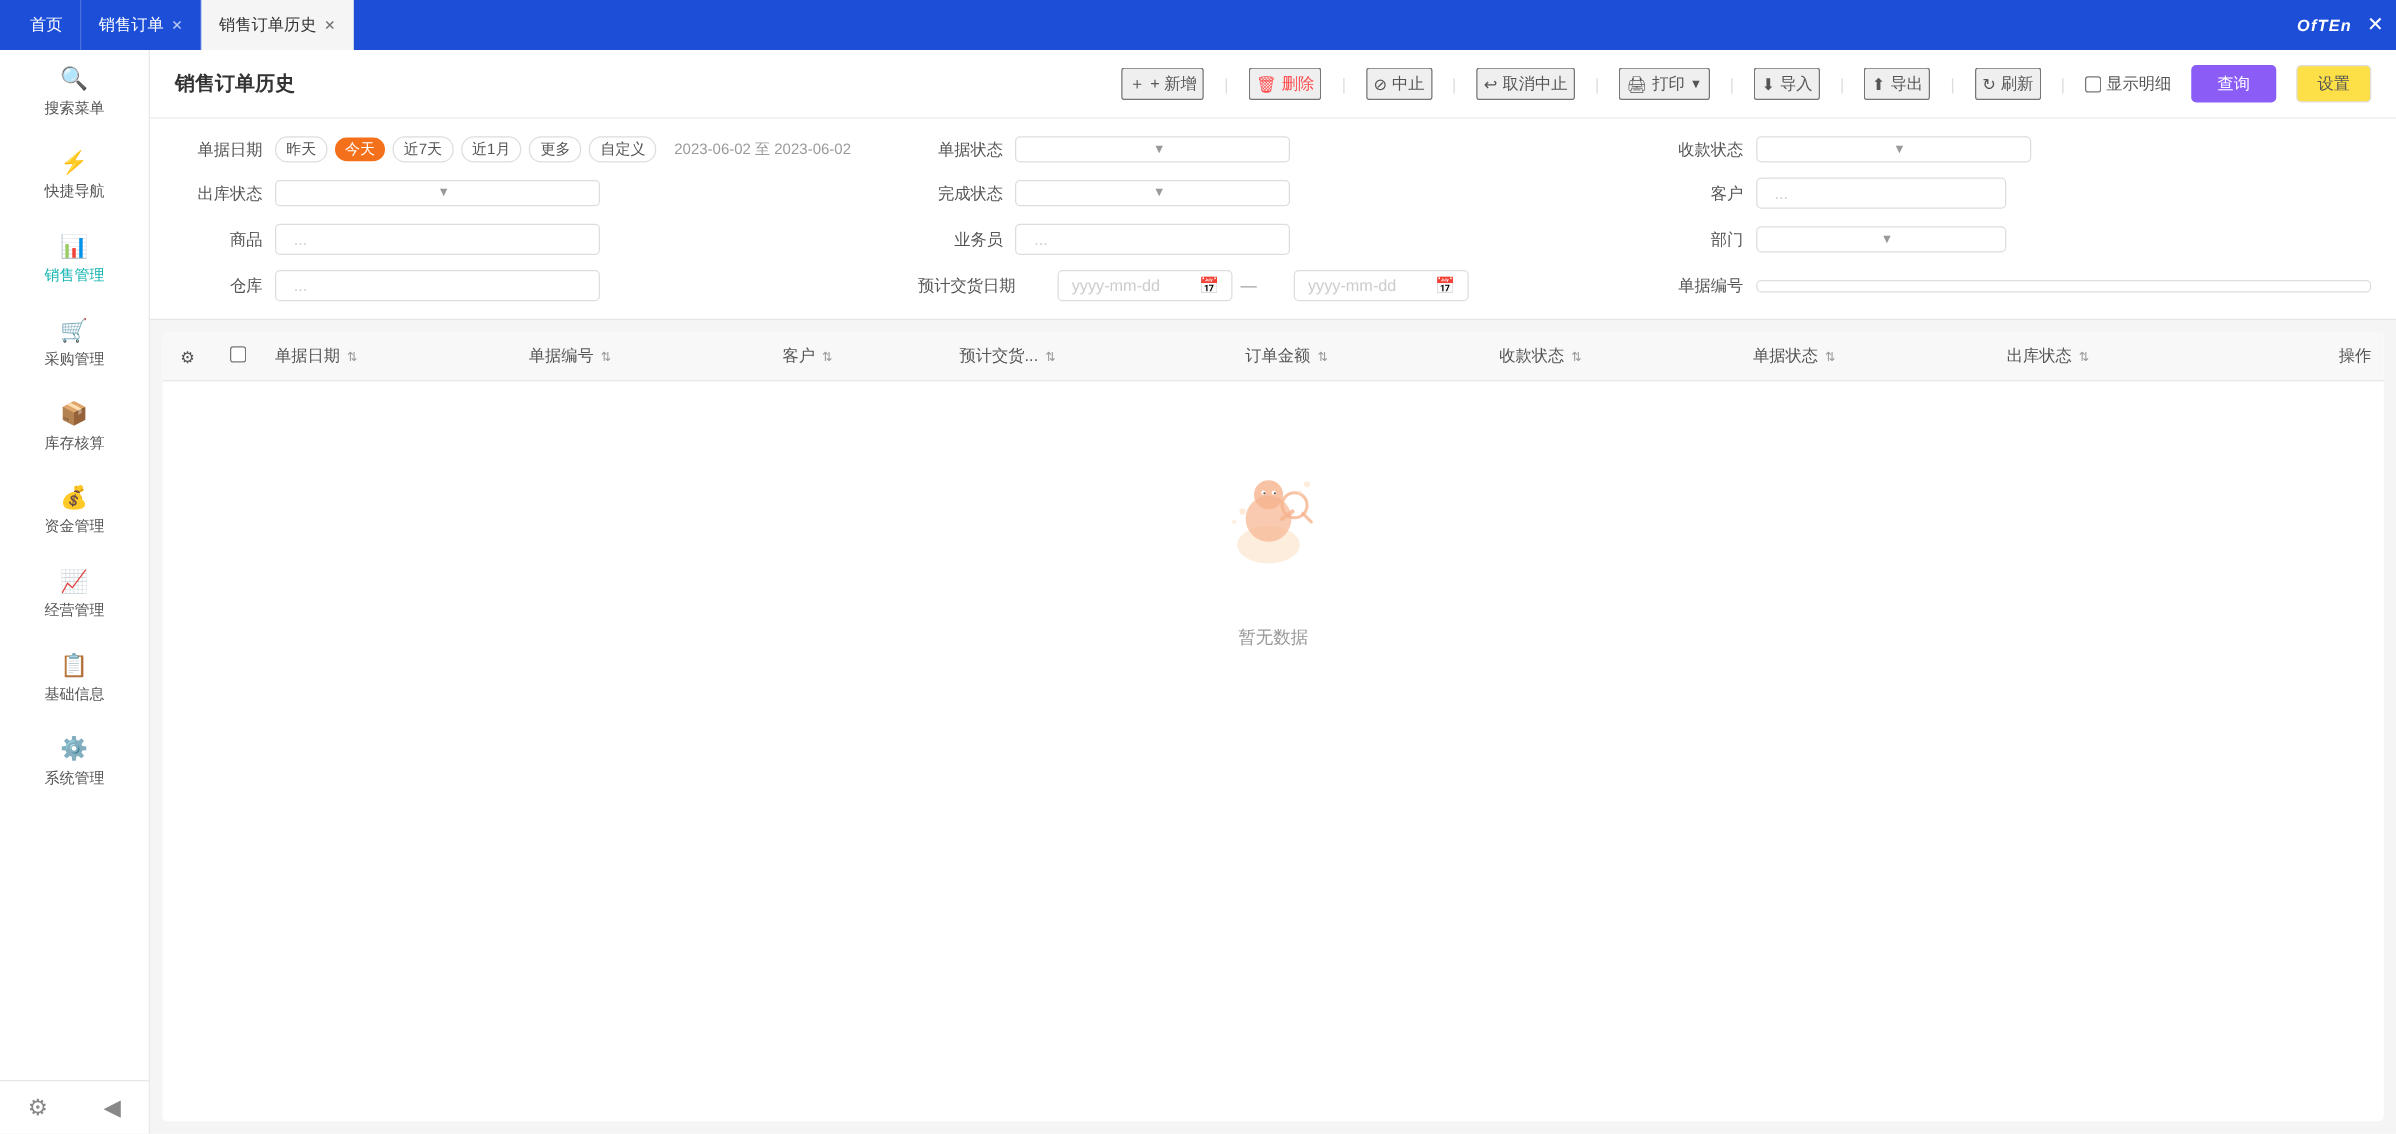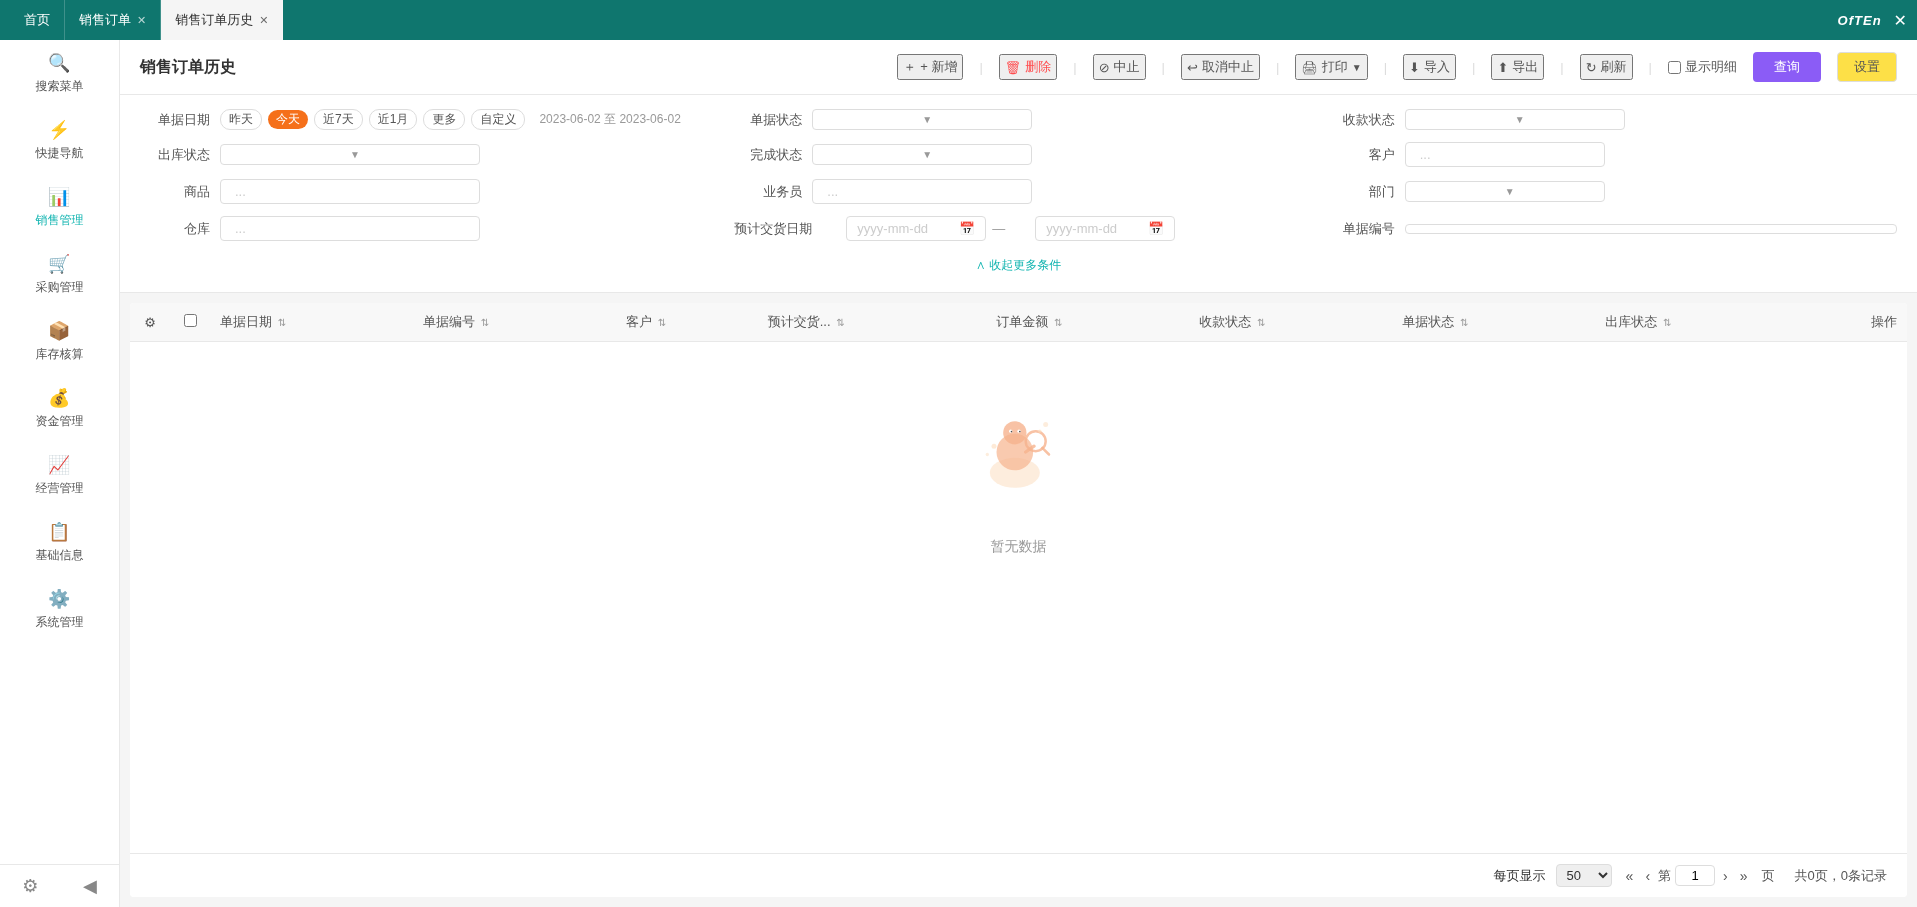--- a/index.html
+++ b/index.html
@@ -1,19 +1,19 @@
 <!DOCTYPE html>
 <html><head>
   <meta charset="utf-8">
   <style>
     * { box-sizing: border-box; margin: 0; padding: 0; }
     body { font-family: 'Microsoft YaHei', Arial, sans-serif; font-size: 13px; background: #f5f5f5; color: #333; display: flex; flex-direction: column; height: 907px; overflow: hidden; }
 
     
-    .top-bar { background: #0f766e; display: flex; align-items: center; height: 40px; padding: 0 10px; flex-shrink: 0; }
+    .top-bar { background: #1d4ed8; display: flex; align-items: center; height: 40px; padding: 0 10px; flex-shrink: 0; }
     .tab { display: flex; align-items: center; height: 40px; padding: 0 14px; color: white; font-size: 13px; cursor: pointer; border-right: 1px solid rgba(255,255,255,0.2); }
     .tab.active { background: #f5f5f5; color: #333; }
     .tab-close { margin-left: 6px; font-size: 11px; opacity: 0.7; cursor: pointer; }
     .top-bar-right { margin-left: auto; display: flex; align-items: center; gap: 12px; color: white; font-size: 13px; }
     .top-close-btn { color: white; cursor: pointer; font-size: 16px; }
 
     
     .main-layout { display: flex; flex: 1; overflow: hidden; }
 
     
@@ -305,23 +305,20 @@
           </div>
         </div>
         <div class="filter-section" style="margin-left:20px;">
           <span class="filter-label">单据编号</span>
           <div class="filter-input" style="min-width:200px; flex:1;">
             <span></span>
           </div>
         </div>
       </div>
 
-      <div class="collapse-bar">
-        <span>∧ 收起更多条件</span>
-      </div>
     </div>
 
     <div class="table-area">
       <div class="table-wrapper">
         <table>
           <thead>
             <tr>
               <th class="th-settings">⚙</th>
               <th class="th-check">
                 <input type="checkbox" style="">
@@ -388,34 +385,16 @@
 
             <circle cx="30" cy="48" r="3" fill="#fcd5b0" opacity="0.6"></circle>
             <circle cx="22" cy="58" r="2" fill="#fcd5b0" opacity="0.5"></circle>
             <circle cx="85" cy="30" r="2" fill="#fcd5b0" opacity="0.6"></circle>
             <circle cx="92" cy="22" r="3" fill="#fcd5b0" opacity="0.5"></circle>
           </svg>
           <span class="empty-text">暂无数据</span>
         </div>
       </div>
 
-      <div class="table-footer">
-        <span>每页显示</span>
-        <select class="page-size-select">
-          <option value="50">50</option>
-          <option value="20">20</option>
-          <option value="100">100</option>
-        </select>
-        <div class="page-nav">
-          <span class="page-nav-btn">«</span>
-          <span class="page-nav-btn">‹</span>
-          <span style="color:#555; font-size:13px;">第</span>
-          <input class="page-input" type="text" value="1" style="">
-          <span class="page-nav-btn">›</span>
-          <span class="page-nav-btn">»</span>
-        </div>
-        <span style="color:#555; font-size:13px;">页</span>
-        <span style="color:#555; font-size:13px; margin-left:10px;">共0页，0条记录</span>
-      </div>
     </div>
 
   </div>
 </div>
 
 </body></html>

